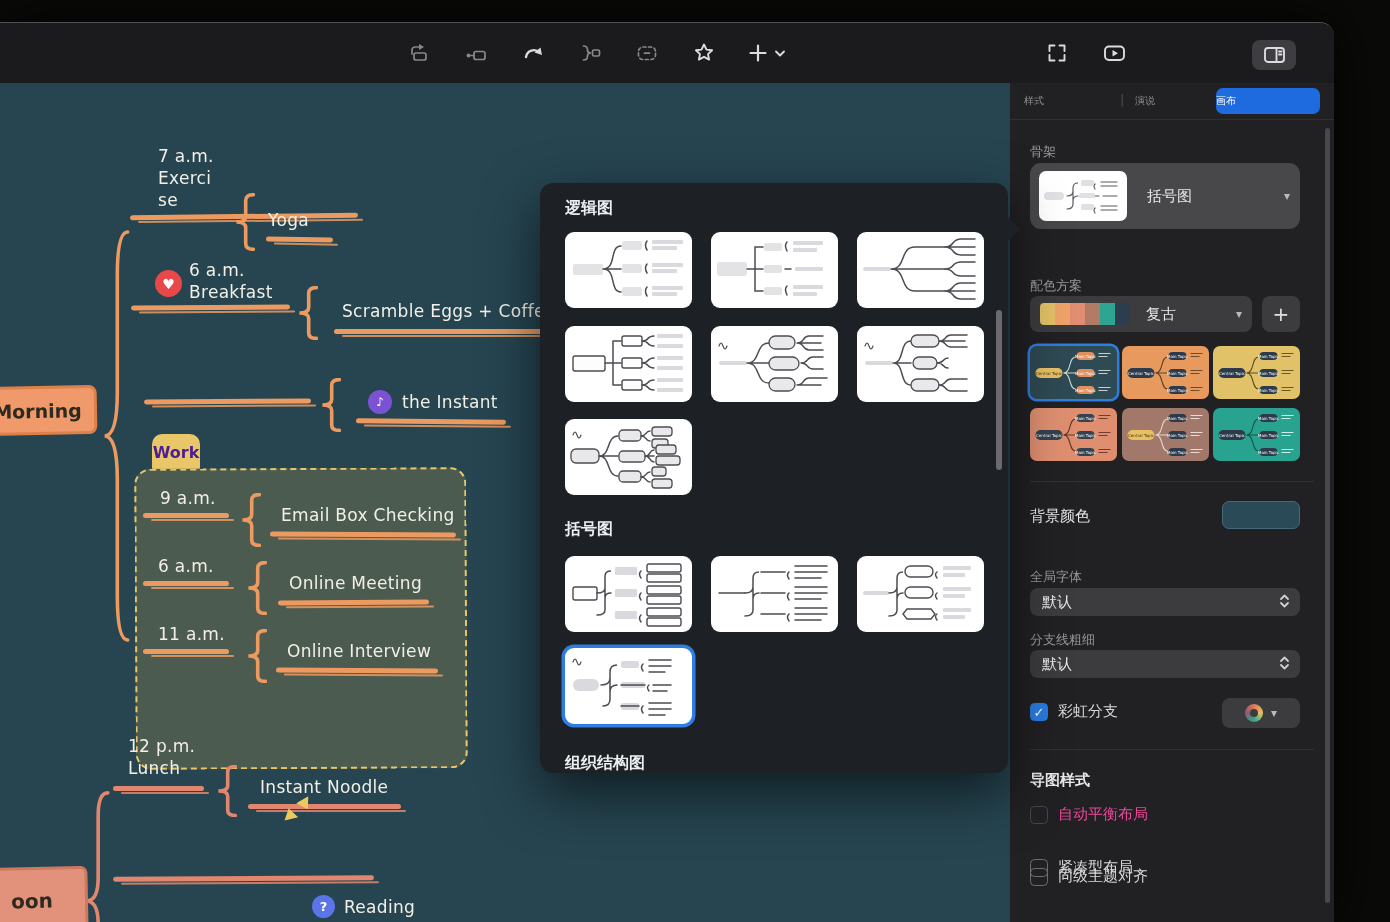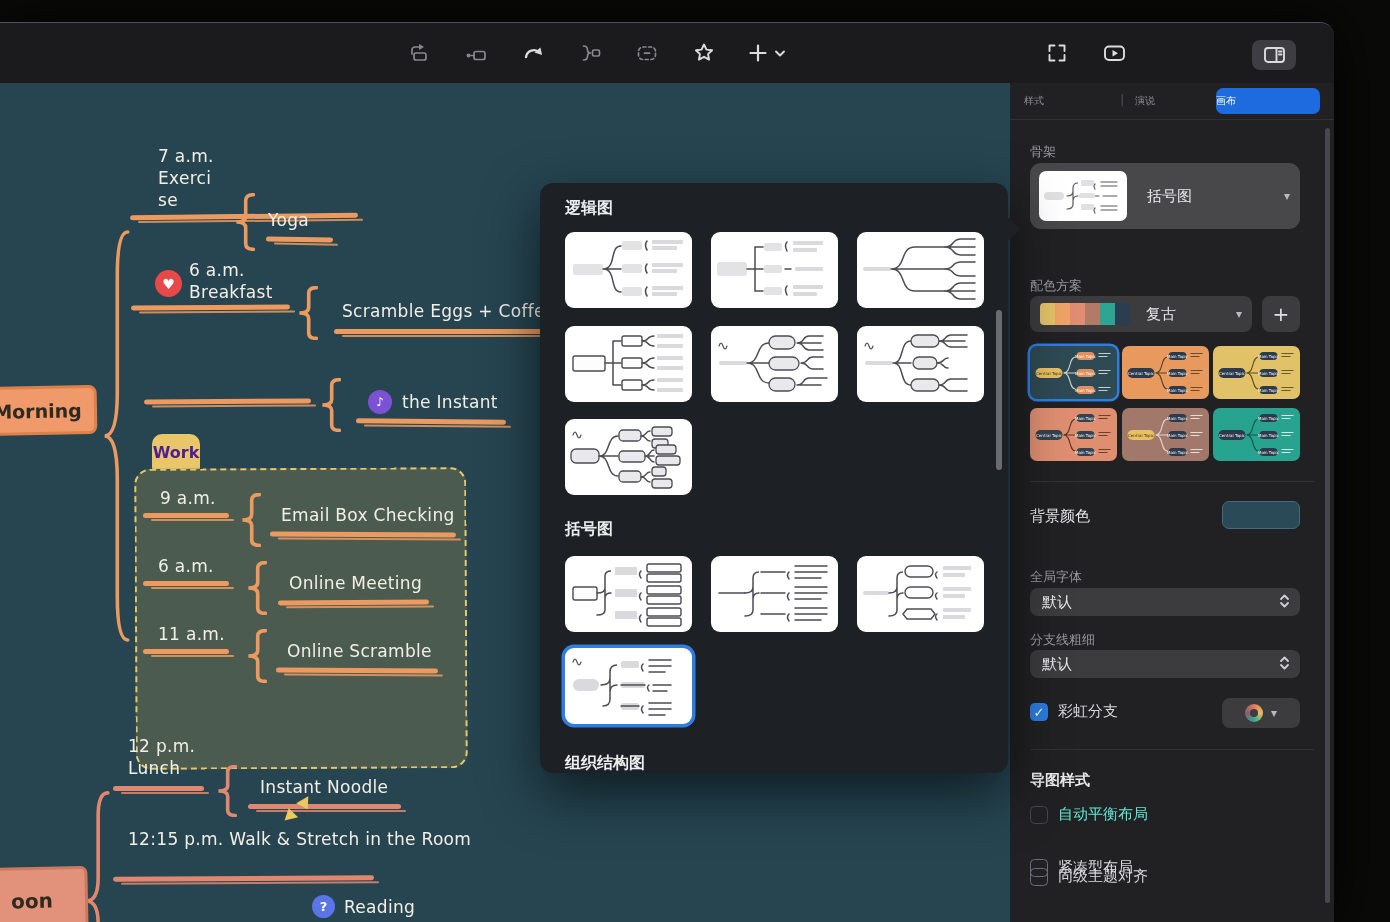--- a/index.html
+++ b/index.html
@@ -49,21 +49,21 @@
   .p-label{position:absolute;color:#98989e;font-size:13px}
   .p-head{position:absolute;color:#e9e9ec;font-size:15px;font-weight:bold}
   .dd{position:absolute;background:#3c3c3f;border-radius:8px;display:flex;align-items:center;color:#e9e9ec;font-size:15px;cursor:pointer}
   .chev{margin-left:auto;margin-right:10px;color:#b9b9bf;font-size:12px}
   .udchev svg{width:11px;height:16px}
   .udchev path{stroke:#cfcfd4;stroke-width:1.8;fill:none;stroke-linecap:round;stroke-linejoin:round}
   .cb{width:18px;height:18px;border-radius:4.5px;border:1.5px solid #6d6d74;flex:none}
   .cb.on{background:#2a7de1;border-color:#2a7de1;color:#fff;font-size:13px;text-align:center;line-height:17px}
   .cb.dis{border-color:#46464b}
   .opt{position:absolute;left:20px;display:flex;align-items:center;gap:10px;color:#d9d9dc;font-size:15px;cursor:pointer}
-  .opt.dis{color:#5eead4}
+  .opt.dis{color:#ec4899}
   .divider{position:absolute;left:20px;right:20px;height:1px;background:rgba(255,255,255,.08)}
   .sw{position:absolute;width:87px;height:53px;border-radius:7px;cursor:pointer}
   .sw.sel{box-shadow:0 0 0 2.5px #2e7de1}
   .sw svg{width:100%;height:100%}
   .mtx{font-size:4px;text-anchor:middle;font-family:"DejaVu Sans",sans-serif}
   .sw1{--bg:#2e4a54;--ct:#e7c064;--ctx:#453511;--mt:#e0905e;--mtx:#fff;--ln:#cdd5d1;--tk:#c7d0cc}
   .sw2{--bg:#e89a5e;--ct:#2c3a4c;--ctx:#fff;--mt:#2c3a4c;--mtx:#fff;--ln:#5a4026;--tk:#6b4c2c}
   .sw3{--bg:#e2c268;--ct:#2c3a4c;--ctx:#fff;--mt:#2c3a4c;--mtx:#fff;--ln:#5c4c20;--tk:#6c5a26}
   .sw4{--bg:#df8f70;--ct:#33424e;--ctx:#fff;--mt:#33424e;--mtx:#fff;--ln:#5e342a;--tk:#6e3e30}
   .sw5{--bg:#a1786a;--ct:#e7c064;--ctx:#453511;--mt:#2c3a4c;--mtx:#fff;--ln:#e2d6ce;--tk:#e6dcd4}
@@ -199,40 +199,38 @@
         <path vector-effect="non-scaling-stroke" d="M24 3 Q15 3 15 13 L15 40 Q15 50 4 50 Q15 50 15 60 L15 87 Q15 97 24 97"></path>
       </svg>
     <div class="mm-text" style="left:289px;top:489px;white-space:nowrap">Online Meeting</div>
     <div class="u" style="left:278px;top:517px;width:151px;background:#ec9a5f;transform:rotate(-.3deg)"></div>
 
     <div class="mm-text" style="left:158px;top:540px">11 a.m.</div>
     <div class="u" style="left:143px;top:566px;width:86px;background:#ec9a5f"></div>
     <svg class="br" style="left:245px;top:546px;height:54px;color:#ec9a5f" viewBox="0 0 26 100" preserveAspectRatio="none">
         <path vector-effect="non-scaling-stroke" d="M24 3 Q15 3 15 13 L15 40 Q15 50 4 50 Q15 50 15 60 L15 87 Q15 97 24 97"></path>
       </svg>
-    <div class="mm-text" style="left:287px;top:557px;white-space:nowrap">Online Scramble</div>
+    <div class="mm-text" style="left:287px;top:557px;white-space:nowrap">Online Interview</div>
     <div class="u" style="left:276px;top:585px;width:162px;background:#ec9a5f;transform:rotate(.3deg)"></div>
 
     <svg class="br" style="left:82px;top:703px;height:230px;width:28px;color:#e2876f" viewBox="0 0 26 100" preserveAspectRatio="none">
         <path vector-effect="non-scaling-stroke" d="M24 3 Q15 3 15 13 L15 40 Q15 50 4 50 Q15 50 15 60 L15 87 Q15 97 24 97"></path>
       </svg>
 
     <div class="mm-text" style="left:128px;top:652px">12 p.m.
 Lunch</div>
     <div class="u" style="left:113px;top:703px;width:91px;background:#e2876f"></div>
     <svg class="br" style="left:215px;top:682px;height:52px;color:#e2876f" viewBox="0 0 26 100" preserveAspectRatio="none">
         <path vector-effect="non-scaling-stroke" d="M24 3 Q15 3 15 13 L15 40 Q15 50 4 50 Q15 50 15 60 L15 87 Q15 97 24 97"></path>
       </svg>
     <div class="mm-text" style="left:260px;top:693px;white-space:nowrap">Instant Noodle</div>
     <div class="u" style="left:248px;top:721px;width:153px;background:#e2876f"></div>
     <div class="tri" style="left:283px;top:725px;transform:rotate(-14deg)"></div>
     <div class="tri" style="left:298px;top:716px;transform:rotate(150deg)"></div>
 
-    <div class="mm-text" style="left:128px;top:745px;white-space:nowrap">12:15 p.m.
-Walk &amp; Stretch in the Room</div>
     <div class="u" style="left:113px;top:793px;width:261px;background:#e2876f;transform:rotate(-.3deg)"></div>
 
     <div class="mm-box" style="left:-24px;top:784px;width:112px;height:68px;background:#e2917a;border:3px solid #cc7a5f;border-radius:7px;transform:rotate(-1.2deg);font-size:20px">oon</div>
 
     <div class="badge-ic" style="left:312px;top:812px;width:23px;height:23px;background:#5b74e8;font-size:13px;font-weight:bold">?</div>
     <div class="mm-text" style="left:344px;top:813px">Reading</div>
   </div>
 
   <div class="popup">
     <div class="popup-arrow"></div>

